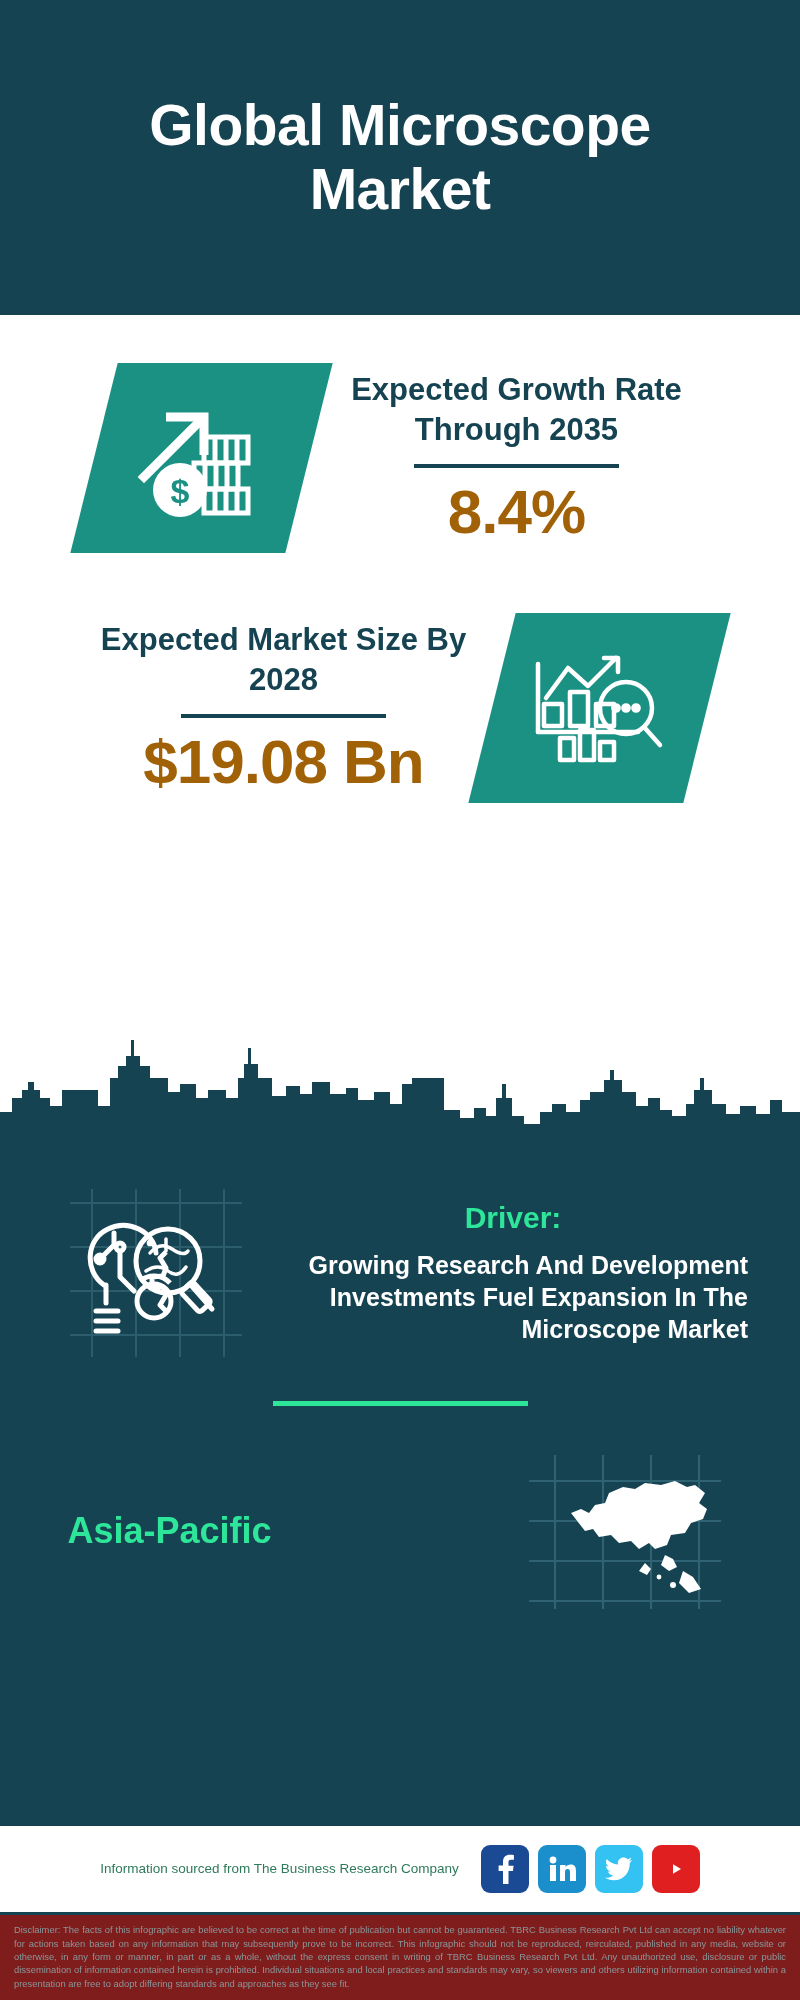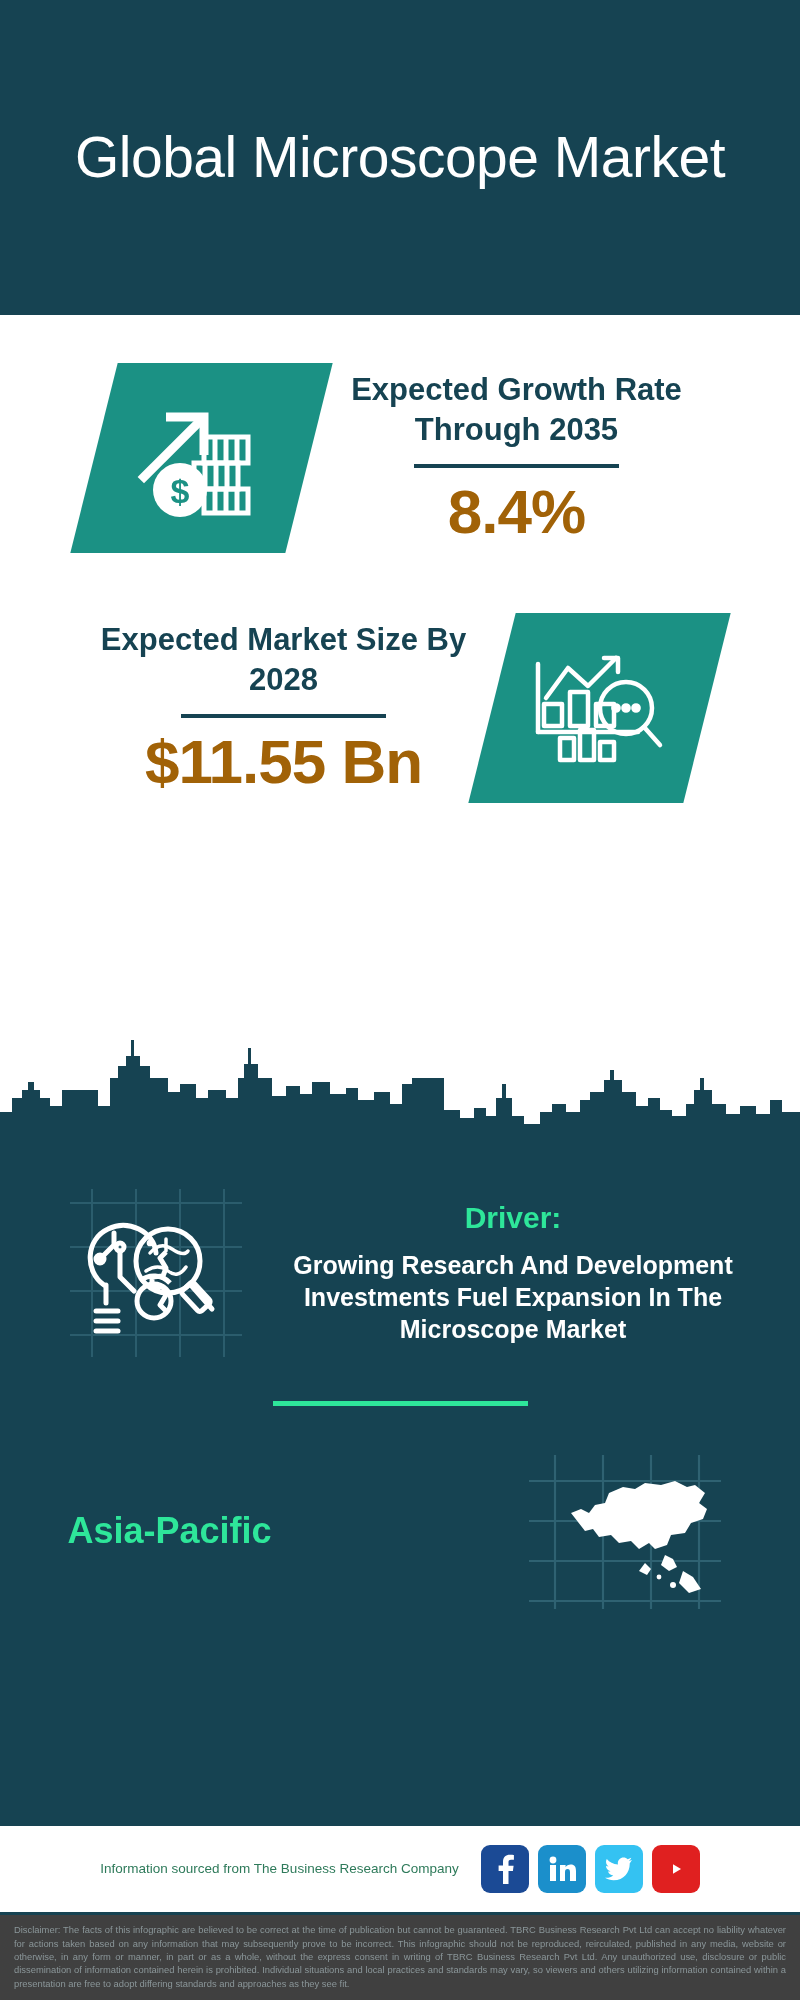--- a/index.html
+++ b/index.html
@@ -17,21 +17,21 @@
   .header {
     background:#164352;
     height:315px;
     display:flex; align-items:center; justify-content:center;
     padding:0 60px;
     flex:0 0 auto;
   }
   .header-title {
     color:#ffffff;
     font-size:57px;
-    font-weight:normal;
+    font-weight:bold;
     line-height:1.12;
     text-align:center;
     letter-spacing:-0.5px;
   }
 
   
   .white-zone {
     background:#ffffff;
     flex:0 0 auto;
     position:relative;
@@ -105,20 +105,21 @@
     color:#2ee69a;
     font-size:30px;
     font-weight:bold;
     margin-bottom:14px;
   }
   .driver-body {
     color:#ffffff;
     font-size:25px;
     font-weight:bold;
     line-height:1.28;
+    text-align:right;
   }
 
   .mint-divider {
     width:255px; height:5px;
     background:#2ee69a;
     margin:36px auto 0 auto;
   }
 
   .region-row {
     display:flex;
@@ -170,21 +171,21 @@
     display:flex; align-items:center; justify-content:center;
     color:#fff; font-weight:bold;
   }
   .s-fb { background:#1b4a95; }
   .s-li { background:#1b8fcb; }
   .s-tw { background:#34c2f2; }
   .s-yt { background:#e02020; }
 
   
   .disclaimer {
-    background:#404040;
+    background:#7f1d1d;
     flex:0 0 auto;
     padding:8px 14px 10px 14px;
     color:#8a9699;
     font-size:9.4px;
     line-height:1.42;
     text-align:justify;
   }
 </style>
 </head>
 <body>
@@ -228,21 +229,21 @@
         <div class="stat-label">Expected Growth Rate Through 2035</div>
         <div class="stat-divider"></div>
         <div class="stat-value">8.4%</div>
       </div>
     </div>
 
     <div class="stat-row size">
       <div class="stat-text">
         <div class="stat-label">Expected Market Size By 2028</div>
         <div class="stat-divider"></div>
-        <div class="stat-value">$11.55 Bn</div>
+        <div class="stat-value">$19.08 Bn</div>
       </div>
       <div class="para-badge">
         <div class="para-inner">
           <svg width="140" height="125" viewBox="0 0 140 125">
             <g stroke="#ffffff" stroke-width="4.5" fill="none" stroke-linecap="round" stroke-linejoin="round">
               <polyline points="16,52 38,22 58,40 86,12"></polyline>
               <polyline points="74,12 88,12 88,26"></polyline>
               <rect x="14" y="58" width="18" height="22"></rect>
               <rect x="40" y="46" width="18" height="34"></rect>
               <rect x="66" y="58" width="18" height="22"></rect>

